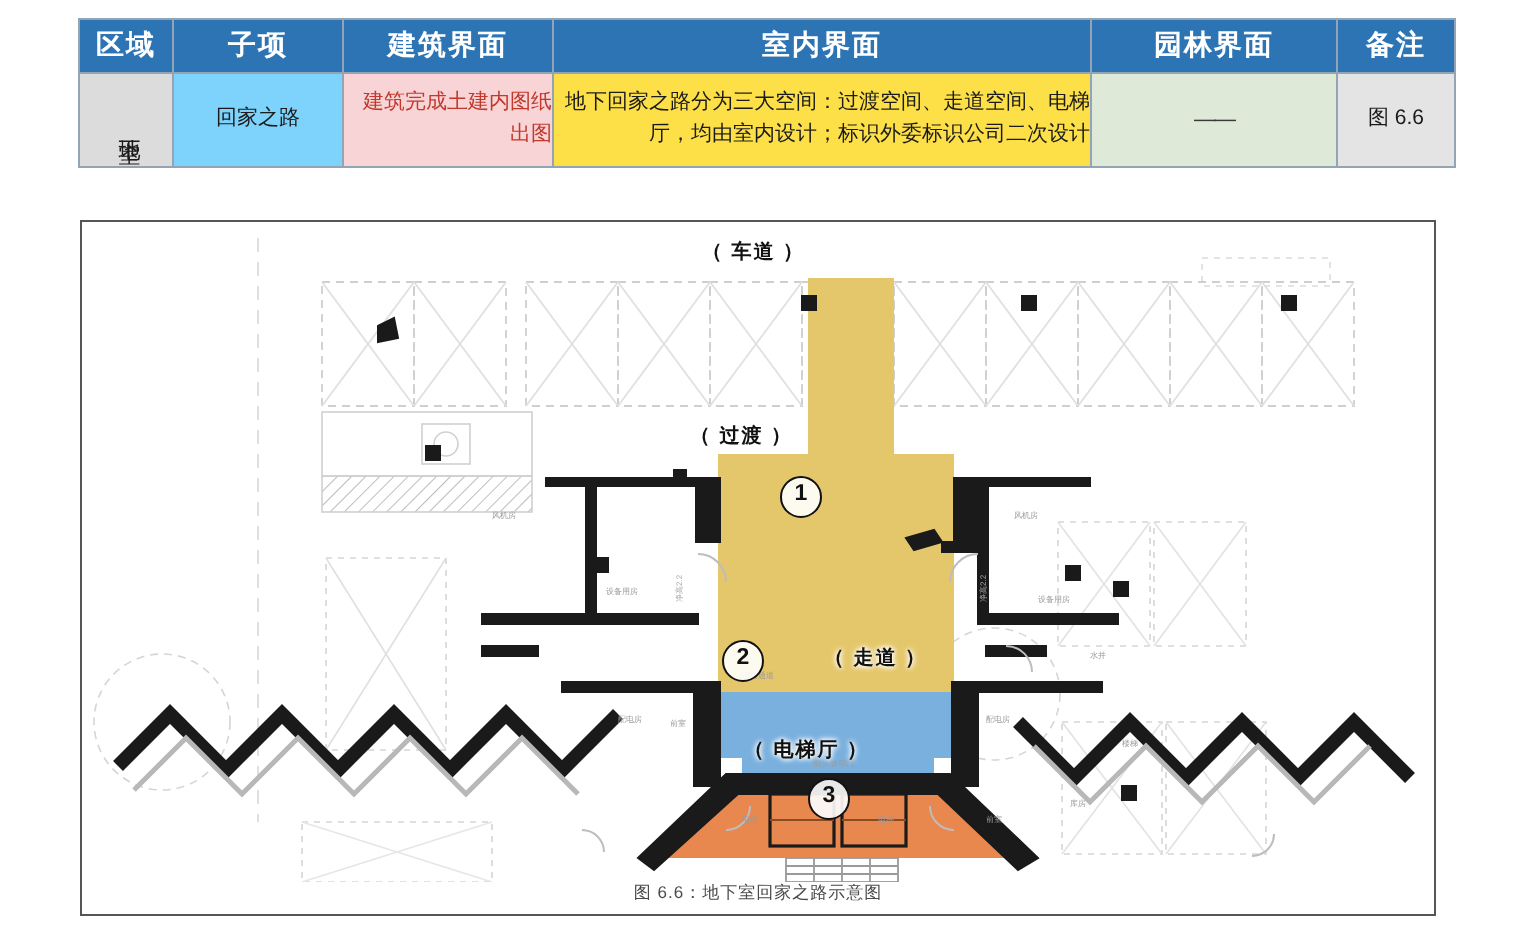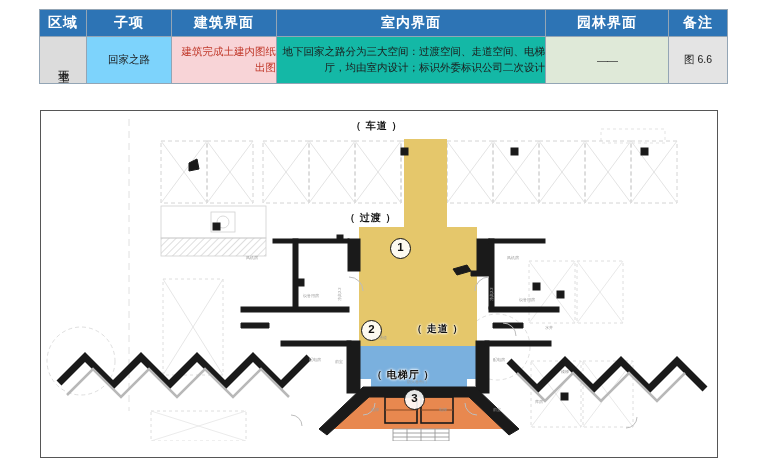--- a/index.html
+++ b/index.html
@@ -58,21 +58,21 @@
   }
   td.v-area .vtext{
     display:inline-block;
     writing-mode:vertical-rl;
     text-orientation:upright;
     letter-spacing:1px;
     line-height:1.05;
   }
   td.v-sub{background:#7dd3fc;text-align:center;vertical-align:top;padding-top:5px;}
   td.v-arch{background:#f8d4d7;color:#c0392b;vertical-align:top;}
-  td.v-int{background:#14b8a6;vertical-align:middle;}
+  td.v-int{background:#fde047;vertical-align:middle;}
   td.v-gard{background:#dfe9d8;text-align:center;}
   td.v-note{background:#e4e4e4;text-align:center;font-size:10.5px;}
   .dashline{letter-spacing:-1px;color:#3a3a3a;font-size:11px;}
 
   
   .figure{
     position:absolute;left:40px;top:110px;
     width:678px;height:348px;
     border:1px solid #565656;
     background:#ffffff;
@@ -315,15 +315,16 @@
 
     <div class="zlabel" style="left:304px;top:100px;">（ 过渡 ）</div>
     <div class="num-badge" style="left:349px;top:127px;">1</div>
 
     <div class="zlabel" style="left:338px;top:211px;margin-left:33px;">（ 走道 ）</div>
     <div class="num-badge" style="left:320px;top:209px;">2</div>
 
     <div class="zlabel" style="left:331px;top:257px;">（ 电梯厅 ）</div>
     <div class="num-badge" style="left:363px;top:278px;">3</div>
 
+    <div class="fig-caption">图 6.6：地下室回家之路示意图</div>
   </div>
 
 </div>
 
 </body></html>

